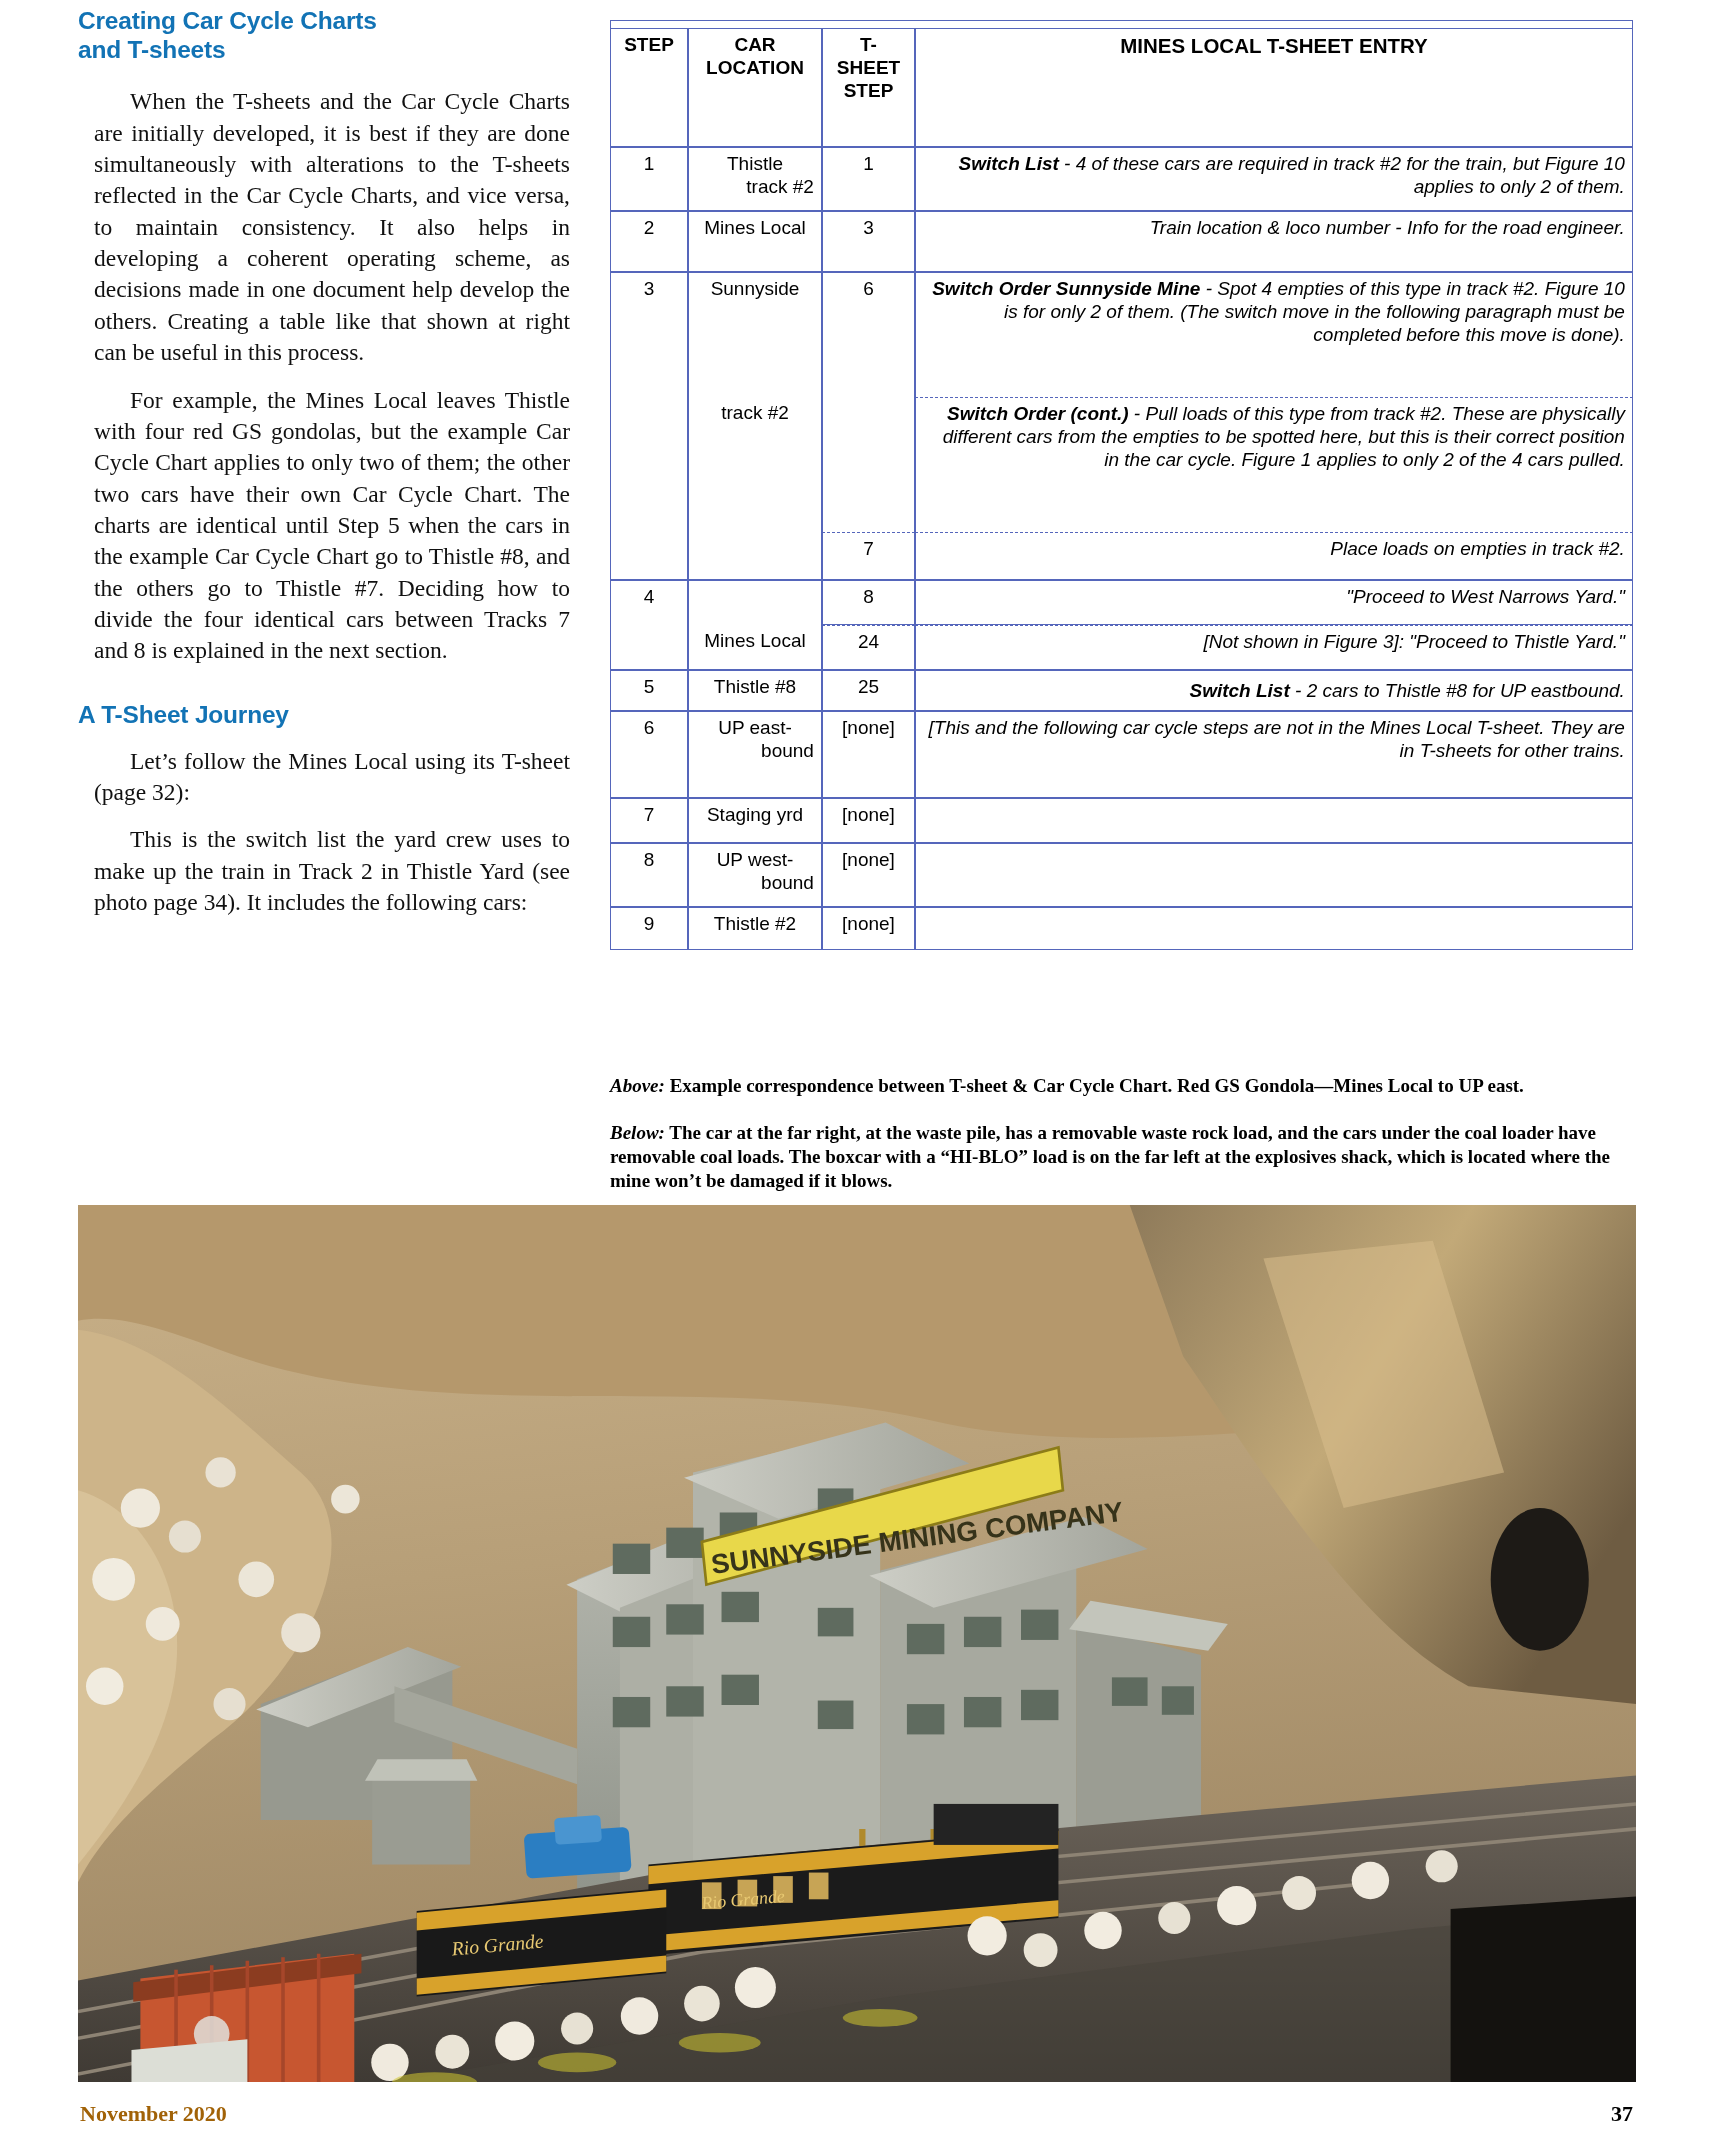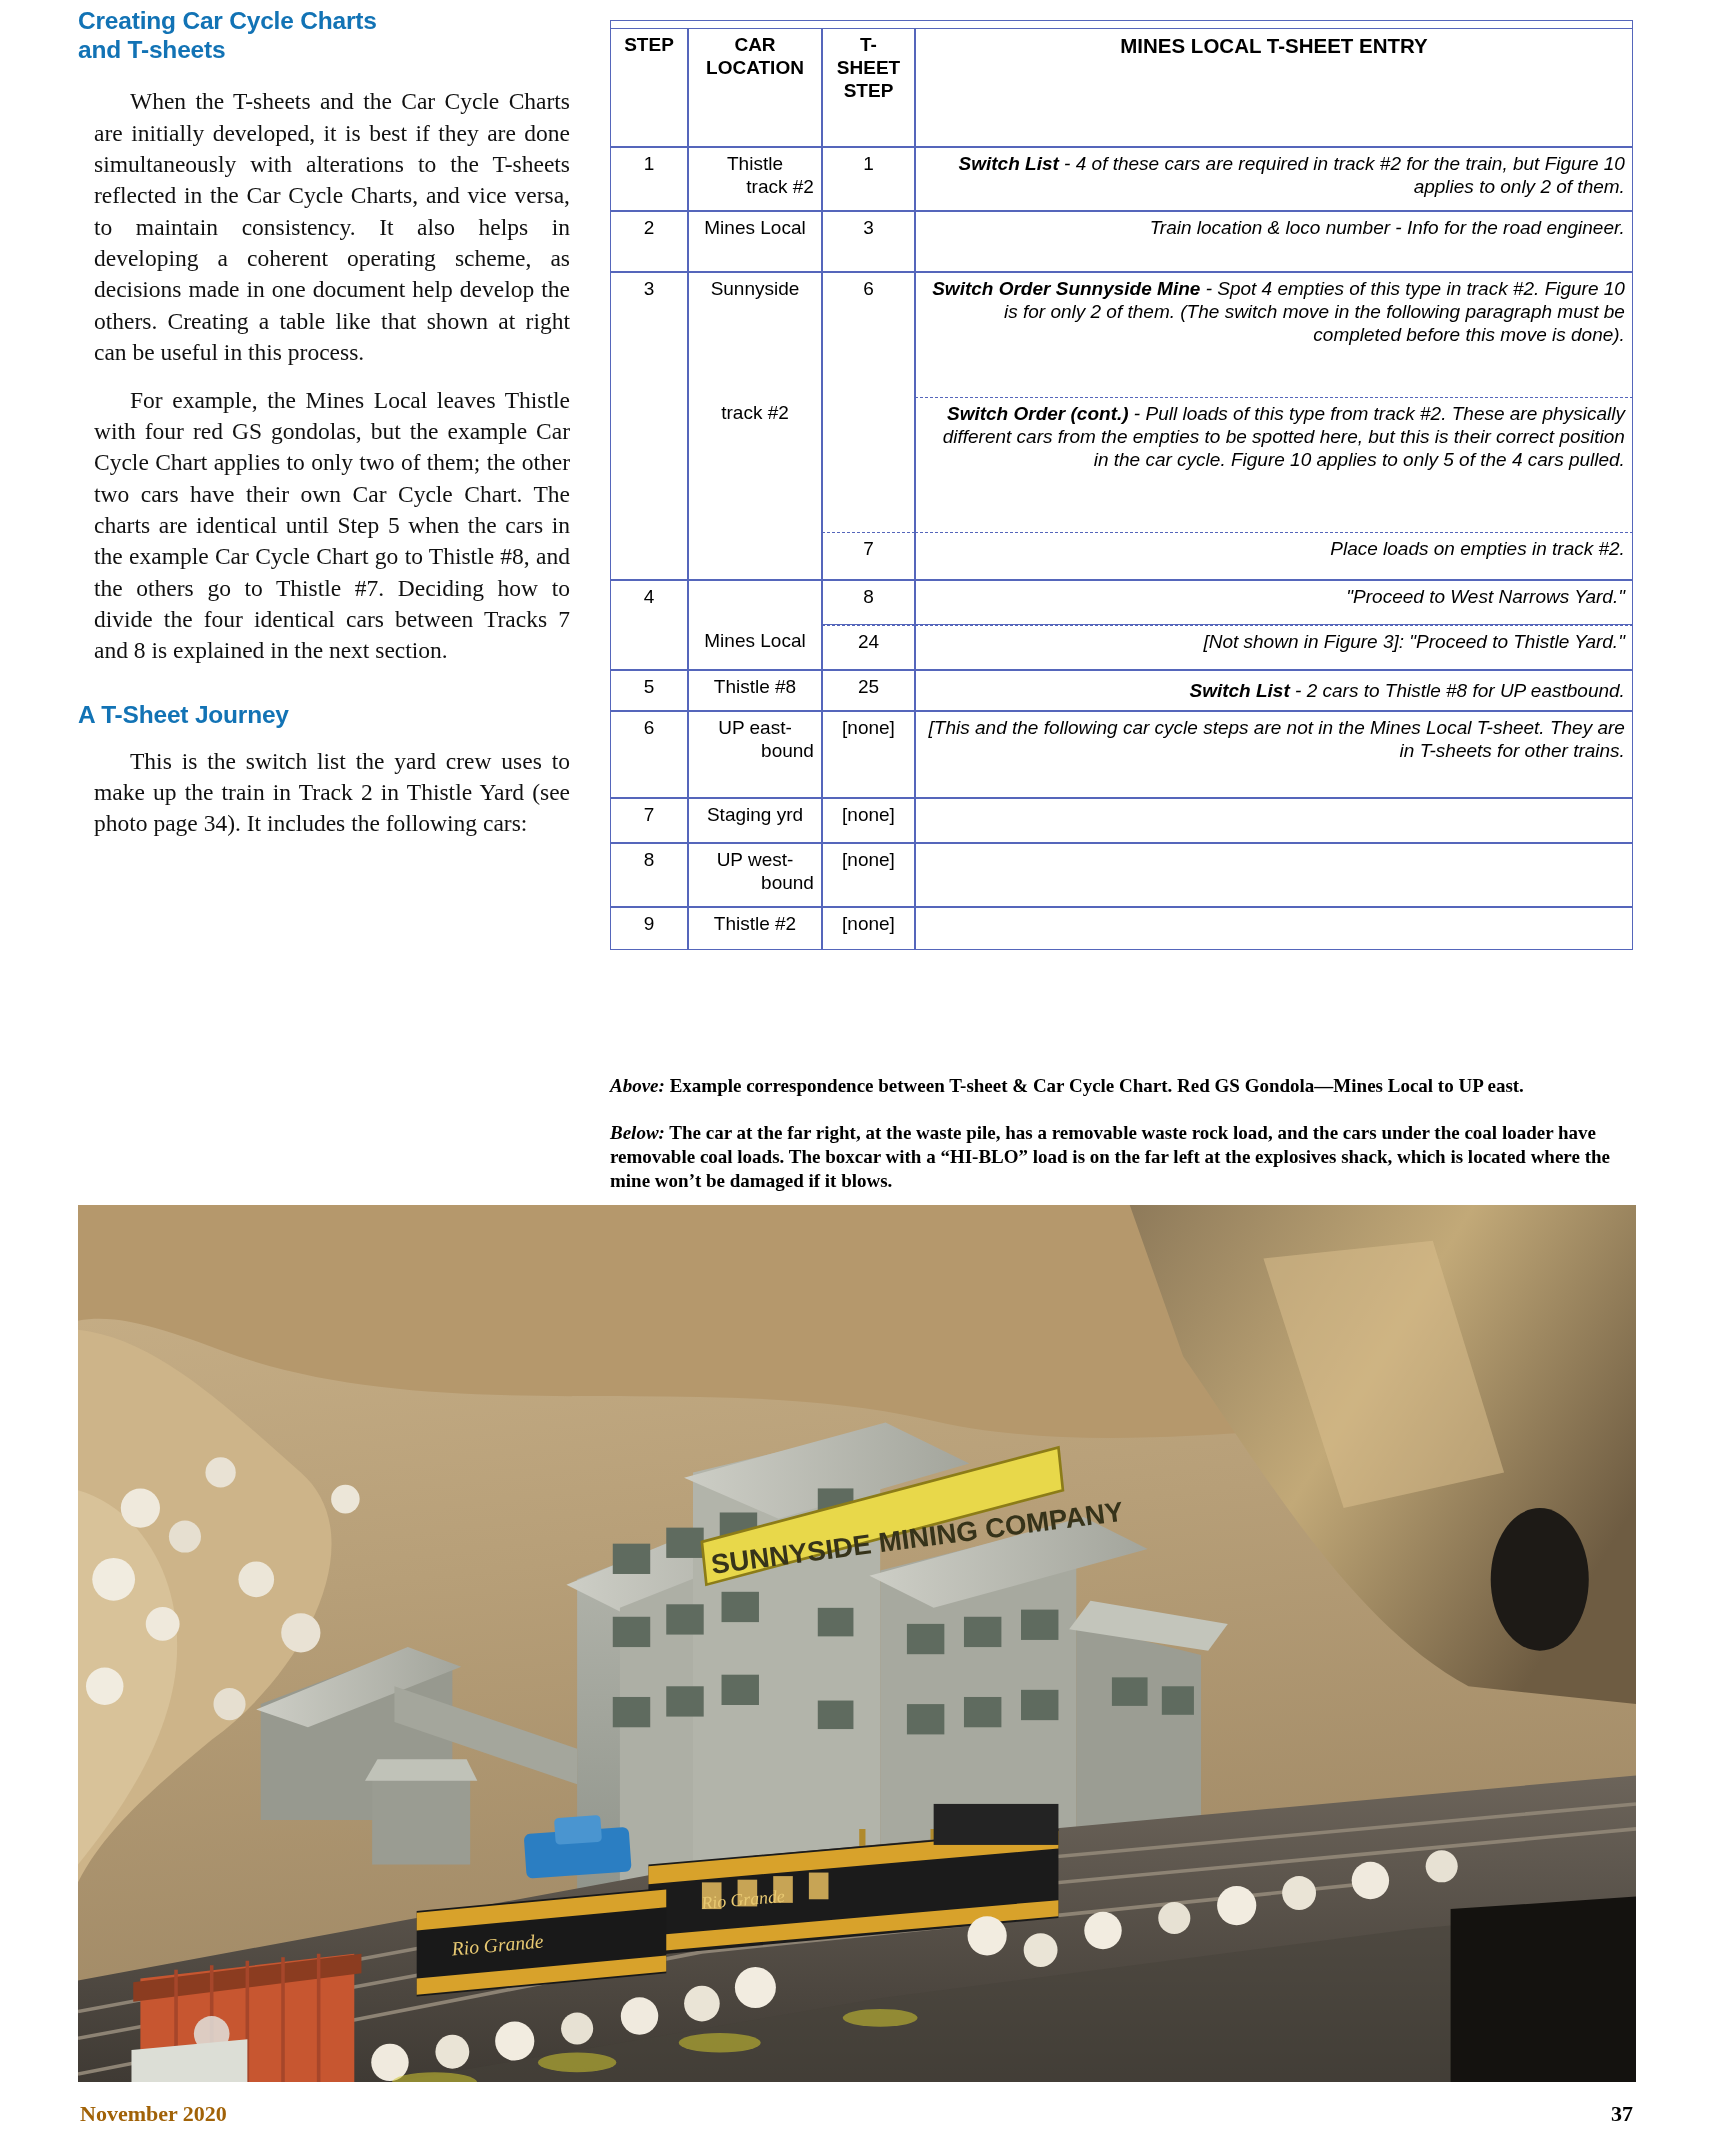--- a/index.html
+++ b/index.html
@@ -162,20 +162,21 @@
 </head>
 <body>
 
 <div class="page">
 
   <div class="left-col">
     <h1 class="head-blue">Creating Car Cycle Charts<br>and T-sheets</h1>
     <p class="body-p"><span class="ind"></span><span>When the T-sheets and the Car Cycle Charts are initially developed, it is best if they are done simultaneously with alterations to the T-sheets reflected in the Car Cycle Charts, and vice versa, to maintain consistency. It also helps in developing a coherent operating scheme, as decisions made in one document help develop the others. Creating a table like that shown at right can be useful in this process.</span></p>
     <p class="body-p"><span class="ind"></span><span>For example, the Mines Local leaves Thistle with four red GS gondolas, but the example Car Cycle Chart applies to only two of them; the other two cars have their own Car Cycle Chart. The charts are identical until Step 5 when the cars in the example Car Cycle Chart go to Thistle #8, and the others go to Thistle #7. Deciding how to divide the four identical cars between Tracks 7 and 8 is explained in the next section.</span></p>
     <h2 class="head-blue second">A T-Sheet Journey</h2>
+    <p class="body-p"><span class="ind"></span><span>Let’s follow the Mines Local using its T-sheet (page 32):</span></p>
     <p class="body-p"><span class="ind"></span><span>This is the switch list the yard crew uses to make up the train in Track 2 in Thistle Yard (see photo page 34). It includes the following cars:</span></p>
   </div>
 
   <div class="tbl-wrap">
     <div class="top-rule"></div>
     <table class="tsheet">
       <colgroup>
         <col class="c-step">
           <col class="c-loc">
           <col class="c-tstep">
@@ -225,21 +226,21 @@
           <td class="c-num nb-bottom">6</td>
           <td class="c-entry-cell nb-bottom"><b>Switch Order Sunnyside Mine</b><span> - Spot 4 empties of this type in track #2. Figure 10 is for only 2 of them. (The switch move in the following paragraph must be  completed before this move is done).</span></td>
         </tr>
 
         <tr>
           <td class="c-num nb-top nb-bottom" style="height:135px"></td>
           <td class="c-loc-cell nb-top nb-bottom">
             <span class="ln2" style="text-align:center;display:block">track #2</span>
           </td>
           <td class="c-num nb-top nb-bottom"></td>
-          <td class="c-entry-cell dash-top" style="border-bottom:none"><b>Switch Order (cont.)</b><span> - Pull loads of this type from track #2. These are physically different cars from the empties to be spotted here, but this is their correct position in the car cycle. Figure 10 applies to only 5 of the 4 cars pulled.</span></td>
+          <td class="c-entry-cell dash-top" style="border-bottom:none"><b>Switch Order (cont.)</b><span> - Pull loads of this type from track #2. These are physically different cars from the empties to be spotted here, but this is their correct position in the car cycle. Figure 1 applies to only 2 of the 4 cars pulled.</span></td>
         </tr>
 
         <tr>
           <td class="c-num nb-top" style="height:48px"></td>
           <td class="c-loc-cell nb-top"></td>
           <td class="c-num dash-top">7</td>
           <td class="c-entry-cell dash-top"><span>Place loads on empties in track #2.</span></td>
         </tr>
 
         <tr>

